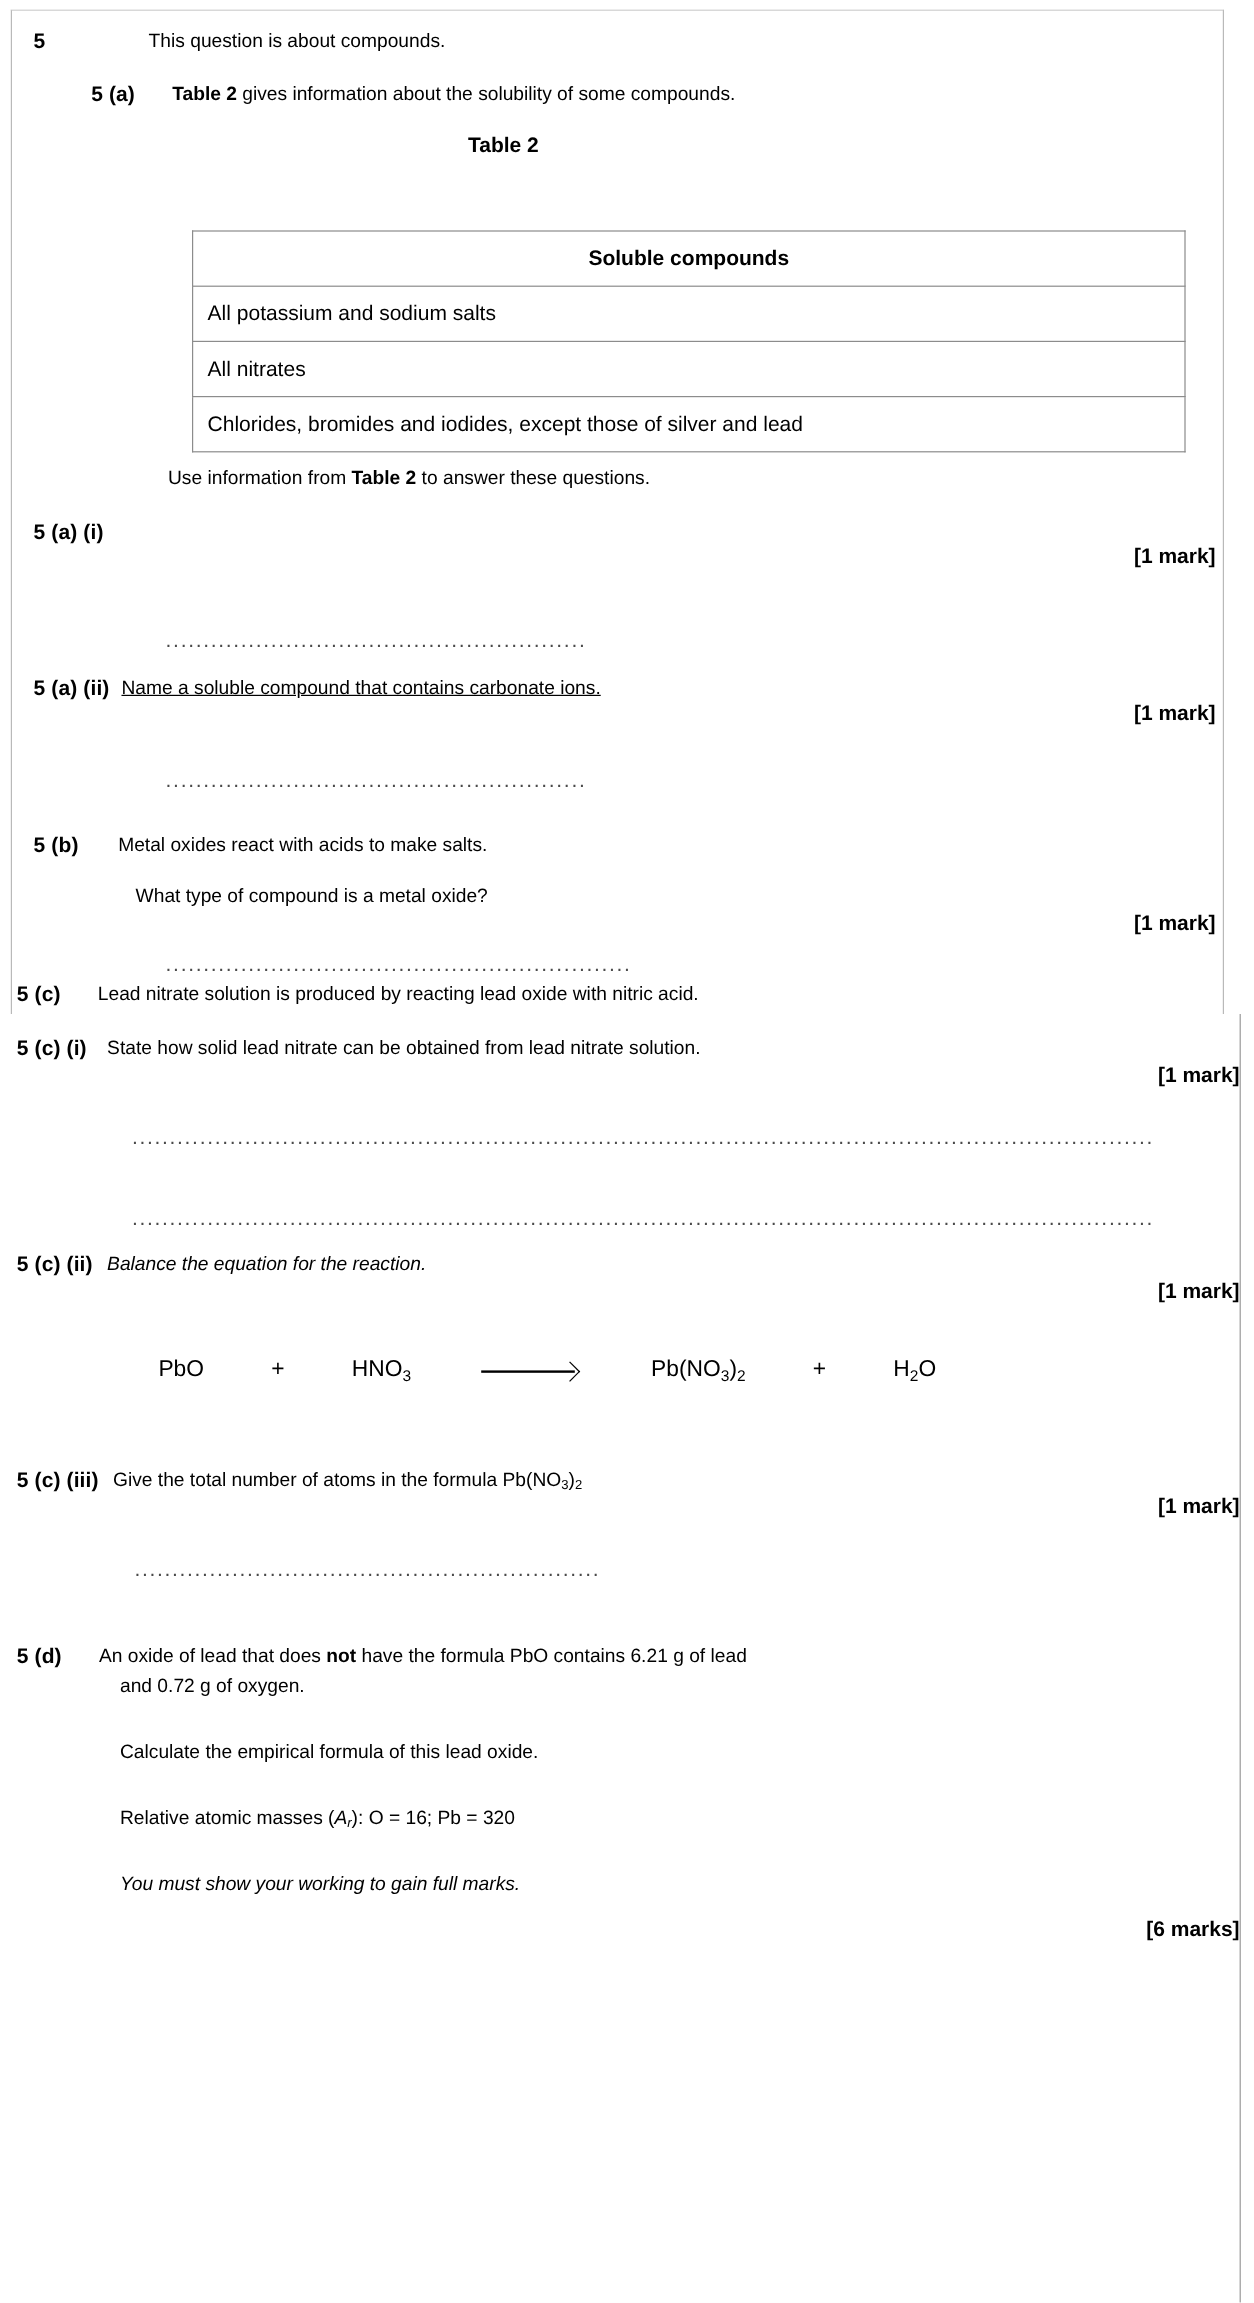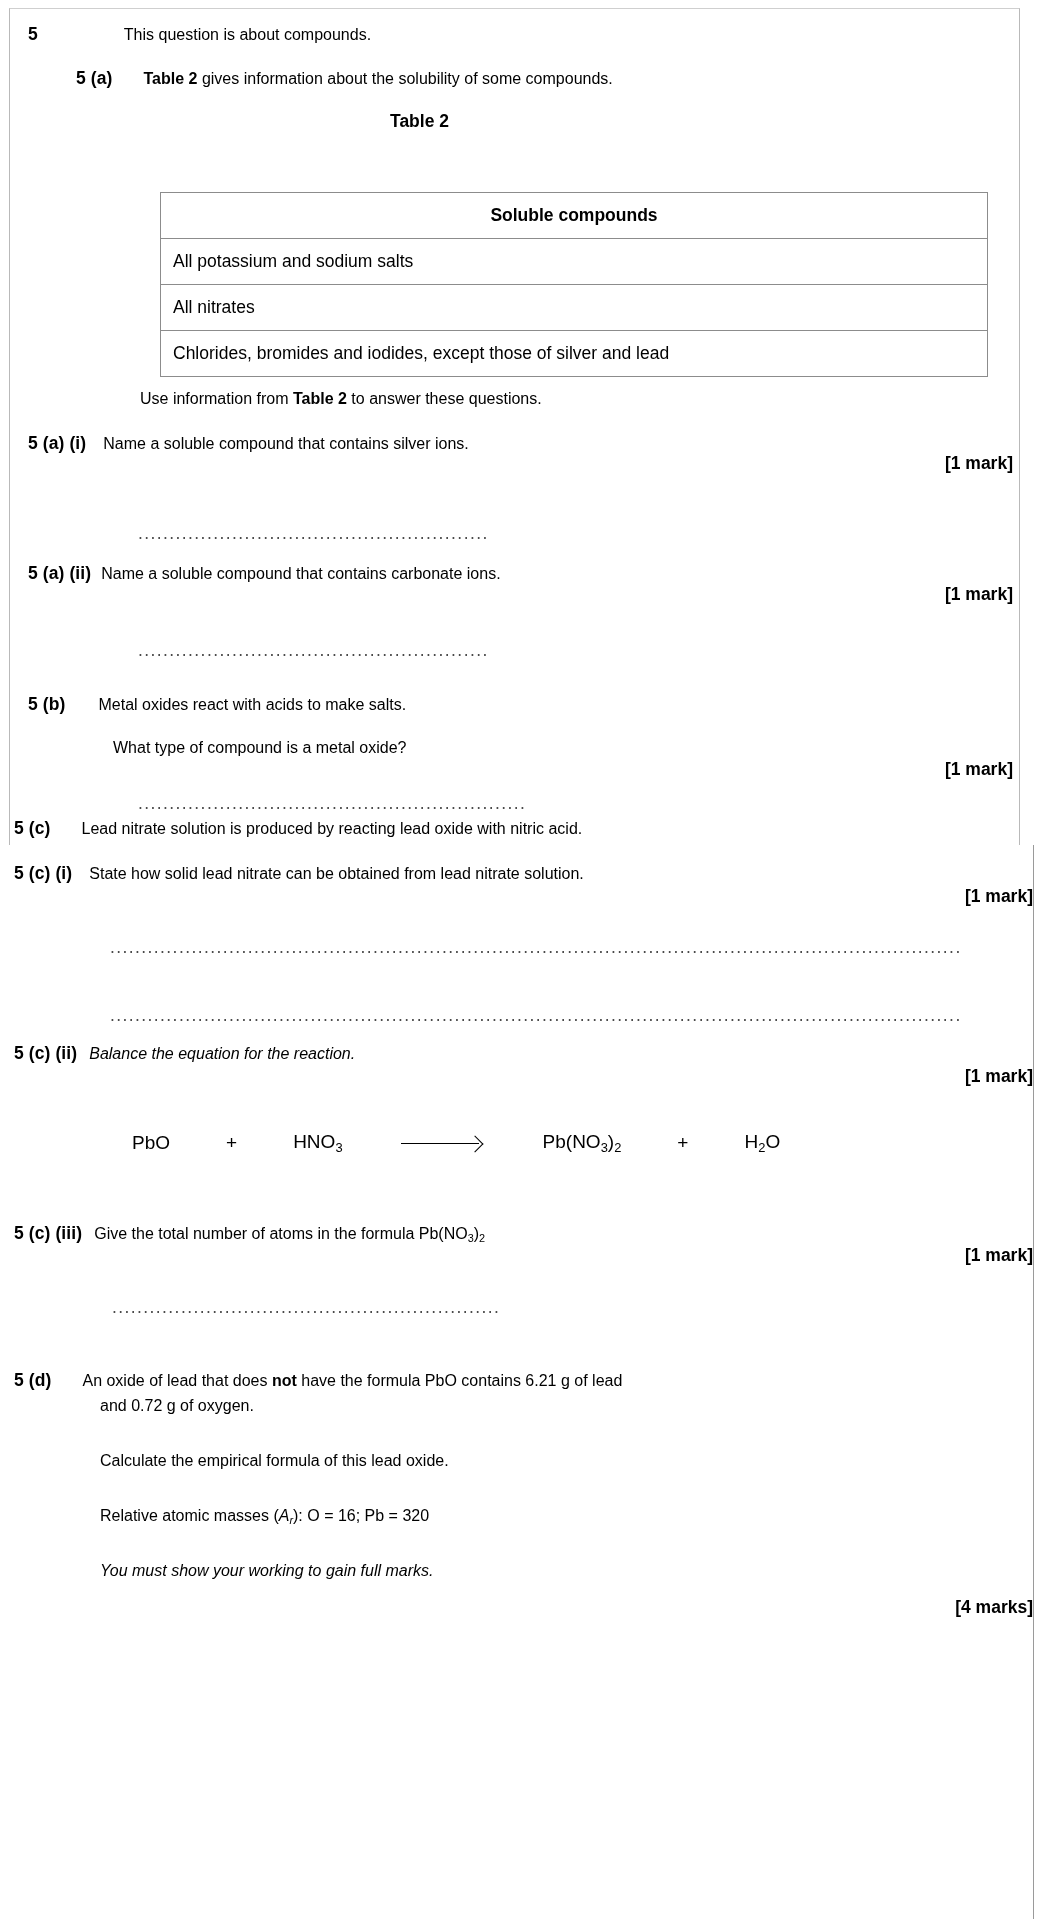--- a/index.html
+++ b/index.html
@@ -203,28 +203,27 @@
       <tr>
         <td>Chlorides, bromides and iodides, except those of silver and lead</td>
       </tr>
     </tbody>
   </table>
 
   <div class="qbody" style="position:absolute; left:140px; top:386px;"><span>Use information from </span><b>Table 2</b><span> to answer these questions.</span></div>
 
   <div class="qrow" style="left:28px; top:431px;">
     <span class="qnum">5 (a) (i)</span>
-    <span class="qbody" style="margin-left:17px;">Name a soluble compound that contains silver ions.</span>
   </div>
   <div class="marks" style="right:32px; top:452px;">[1 mark]</div>
   <div class="dots" style="left:138px; top:528px; width:350px;">..............................................................</div>
 
   <div class="qrow" style="left:28px; top:561px;">
     <span class="qnum">5 (a) (ii)</span>
-    <span class="qbody" style="margin-left:10px;">Name a soluble compound that contains carbonate ions.</span>
+    <span class="qbody" style="margin-left:10px;text-decoration:underline;">Name a soluble compound that contains carbonate ions.</span>
   </div>
   <div class="marks" style="right:32px; top:583px;">[1 mark]</div>
   <div class="dots" style="left:138px; top:645px; width:350px;">..............................................................</div>
 
   <div class="qrow" style="left:28px; top:692px;">
     <span class="qnum">5 (b)</span>
     <span class="qbody" style="margin-left:33px;">Metal oxides react with acids to make salts.</span>
   </div>
   <div class="qbody" style="position:absolute; left:113px; top:735px;">What type of compound is a metal oxide?</div>
   <div class="marks" style="right:32px; top:758px;">[1 mark]</div>
@@ -273,15 +272,15 @@
   <div class="dots" style="left:112px; top:1302px; width:402px;">..............................................................</div>
 
   <div class="qrow" style="left:14px; top:1368px;">
     <span class="qnum">5 (d)</span>
     <span class="qbody" style="margin-left:31px;"><span>An oxide of lead that does </span><b>not</b><span> have the formula PbO contains 6.21 g of lead</span></span>
   </div>
   <div class="qbody" style="position:absolute; left:100px; top:1393px;">and 0.72 g of oxygen.</div>
   <div class="qbody" style="position:absolute; left:100px; top:1448px;">Calculate the empirical formula of this lead oxide.</div>
   <div class="qbody" style="position:absolute; left:100px; top:1503px;"><span>Relative atomic masses (</span><i>A</i><span class="ar-sub">r</span><span>): O = 16; Pb = 320</span></div>
   <div class="qbody" style="position:absolute; left:100px; top:1558px;font-style:italic;">You must show your working to gain full marks.</div>
-  <div class="marks" style="right:12px; top:1596px;">[4 marks]</div>
+  <div class="marks" style="right:12px; top:1596px;">[6 marks]</div>
 
 </div>
 
 </body></html>

